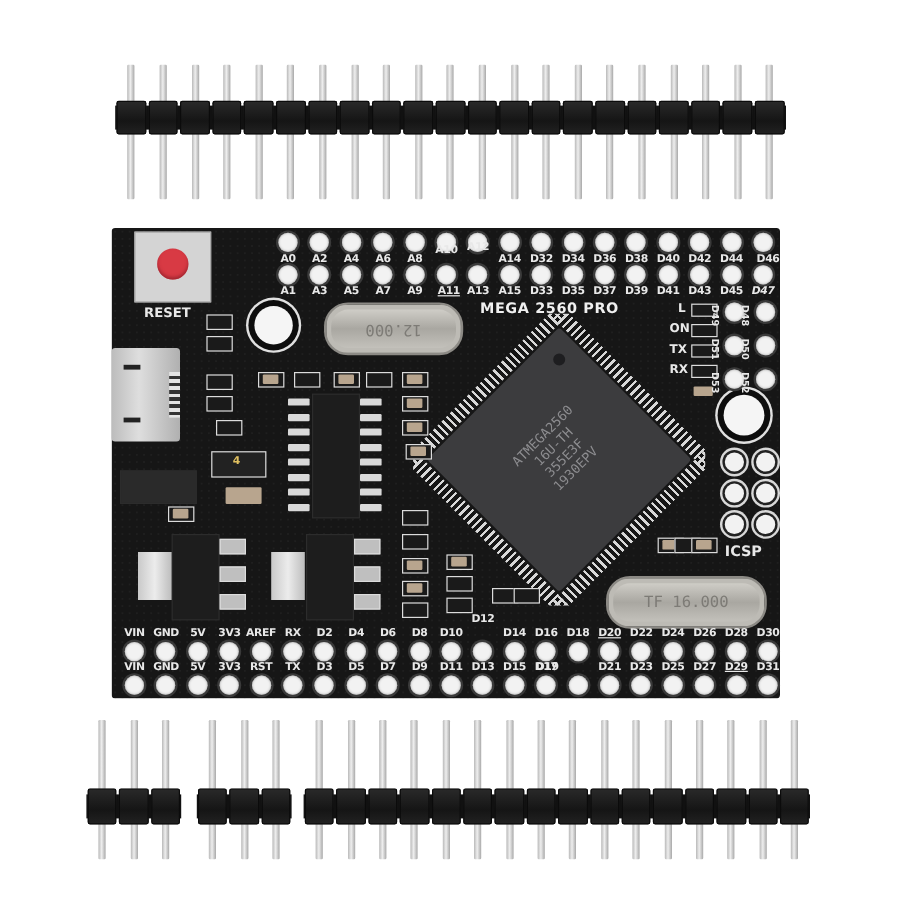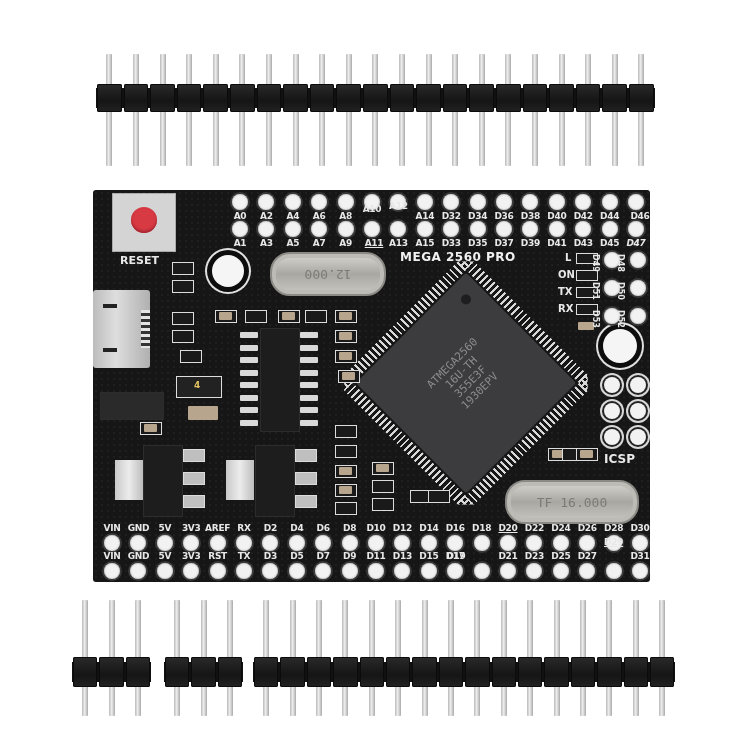--- a/index.html
+++ b/index.html
@@ -405,21 +405,21 @@
 <div class="silk" style="left:323.2px;top:551px;">D7</div>
 <div class="hole" style="left:315.2px;top:563px;"></div>
 <div class="silk" style="left:349.6px;top:523px;">D8</div>
 <div class="hole" style="left:341.6px;top:535px;"></div>
 <div class="silk" style="left:349.6px;top:551px;">D9</div>
 <div class="hole" style="left:341.6px;top:563px;"></div>
 <div class="silk" style="left:376px;top:523px;">D10</div>
 <div class="hole" style="left:368px;top:535px;"></div>
 <div class="silk" style="left:376px;top:551px;">D11</div>
 <div class="hole" style="left:368px;top:563px;"></div>
-<div class="silk" style="left:402.4px;top:523px;">D12</div>
+<div class="silk" style="left:402.4px;top:511px;">D12</div>
 <div class="hole" style="left:394.4px;top:535px;"></div>
 <div class="silk" style="left:402.4px;top:551px;">D13</div>
 <div class="hole" style="left:394.4px;top:563px;"></div>
 <div class="silk" style="left:428.79999999999995px;top:523px;">D14</div>
 <div class="hole" style="left:420.79999999999995px;top:535px;"></div>
 <div class="silk" style="left:428.79999999999995px;top:551px;">D15</div>
 <div class="hole" style="left:420.79999999999995px;top:563px;"></div>
 <div class="silk" style="left:455.2px;top:523px;">D16</div>
 <div class="hole" style="left:447.2px;top:535px;"></div>
 <div class="silk" style="left:455.2px;top:551px;">D17</div>
@@ -439,18 +439,18 @@
 <div class="silk" style="left:560.8px;top:523px;">D24</div>
 <div class="hole" style="left:552.8px;top:535px;"></div>
 <div class="silk" style="left:560.8px;top:551px;">D25</div>
 <div class="hole" style="left:552.8px;top:563px;"></div>
 <div class="silk" style="left:587.2px;top:523px;">D26</div>
 <div class="hole" style="left:579.2px;top:535px;"></div>
 <div class="silk" style="left:587.2px;top:551px;">D27</div>
 <div class="hole" style="left:579.2px;top:563px;"></div>
 <div class="silk" style="left:613.5999999999999px;top:523px;">D28</div>
 <div class="hole" style="left:605.5999999999999px;top:535px;"></div>
-<div class="silk" style="left:613.5999999999999px;top:537px;text-decoration:underline;">D29</div>
+<div class="silk" style="left:613.5999999999999px;top:551px;text-decoration:underline;">D29</div>
 <div class="hole" style="left:605.5999999999999px;top:563px;"></div>
 <div class="silk" style="left:640px;top:523px;">D30</div>
 <div class="hole" style="left:632px;top:535px;"></div>
 <div class="silk" style="left:640px;top:551px;">D31</div>
 <div class="hole" style="left:632px;top:563px;"></div>
 
 </body></html>

